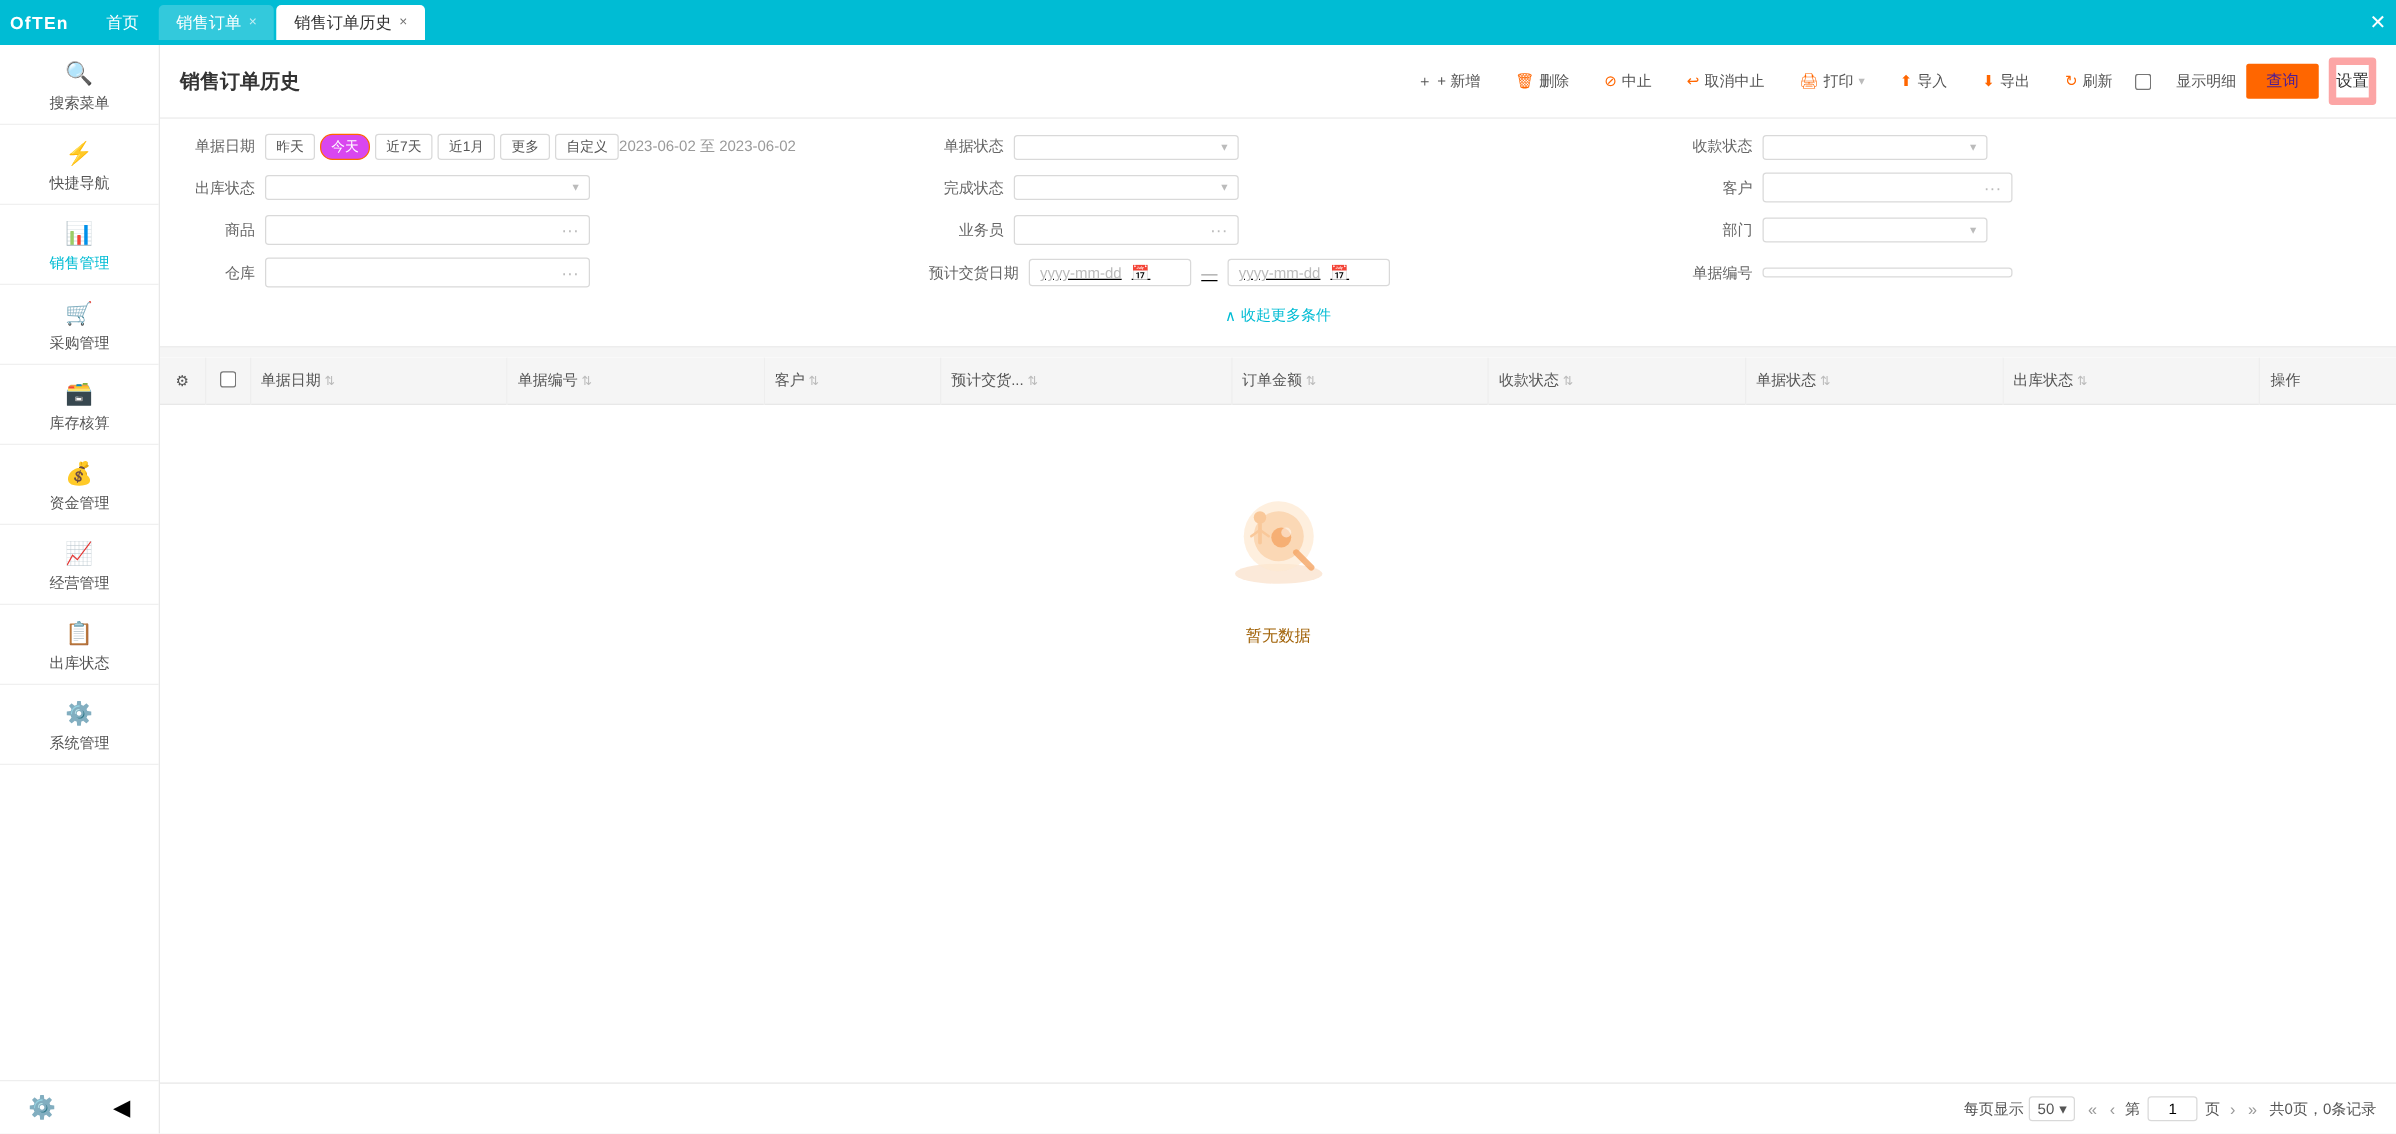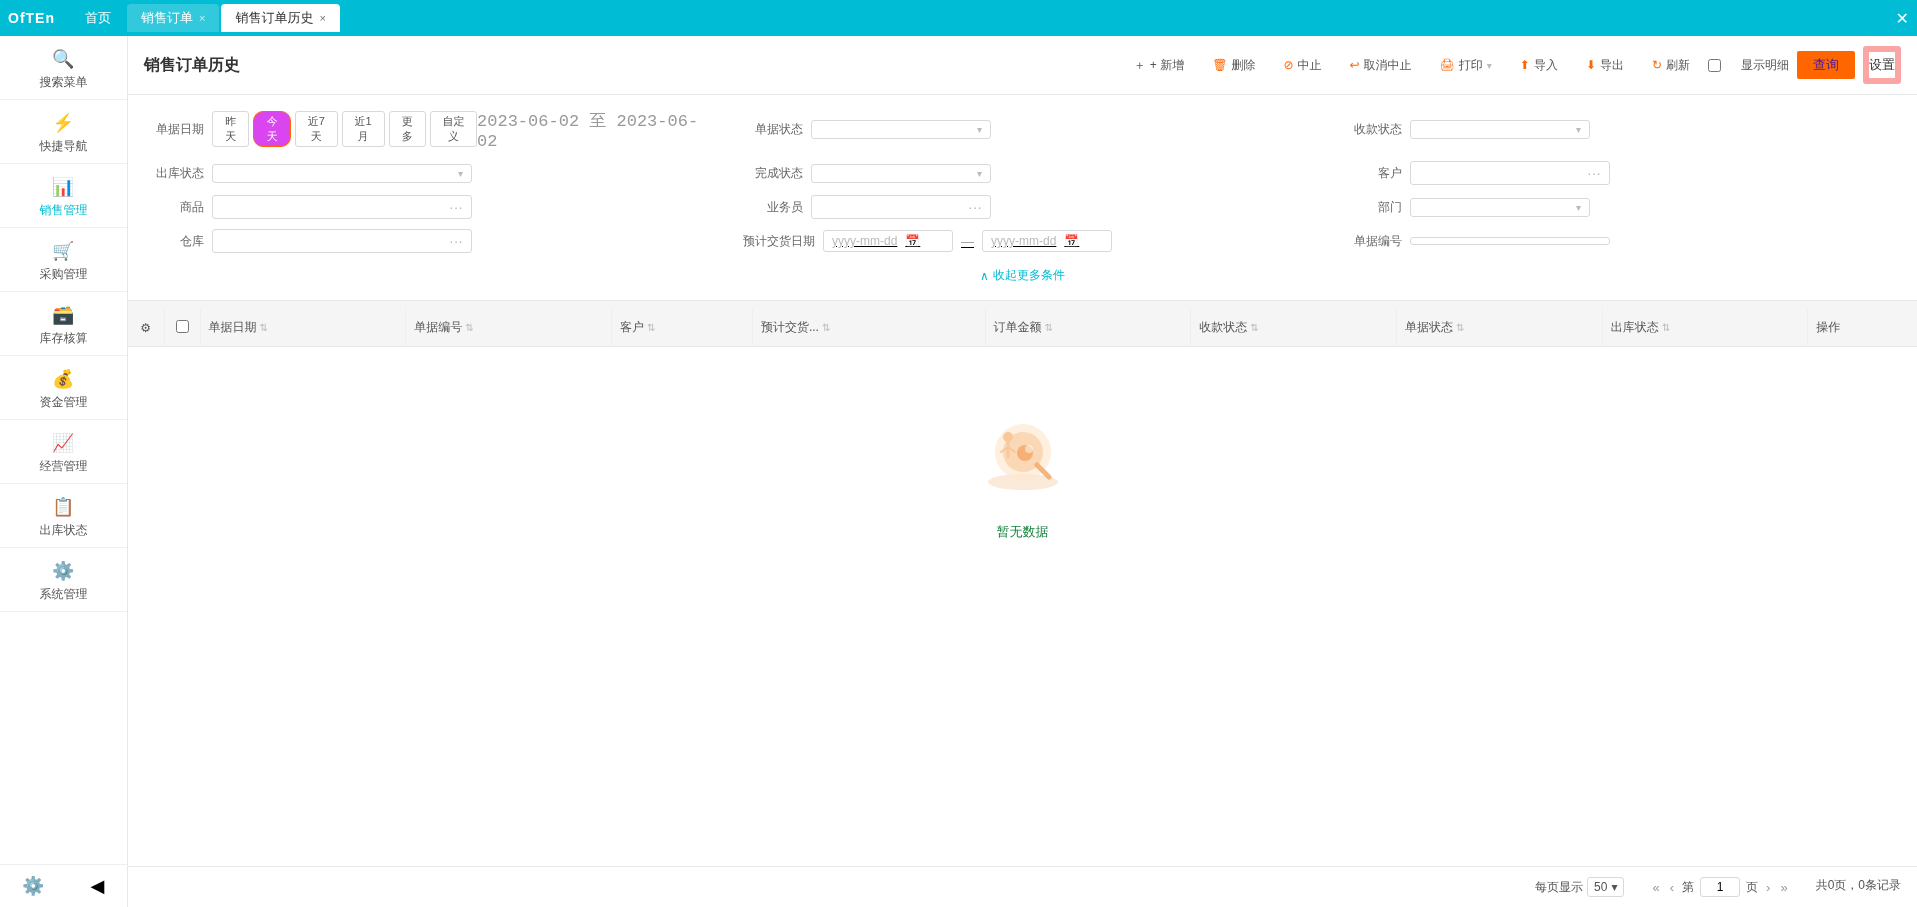--- a/index.html
+++ b/index.html
@@ -220,24 +220,23 @@
       font-size: 11px;
       color: #555;
     }
     .date-btn.active {
       background: #d946ef;
       color: #fff;
       border-color: #ff6600;
       border-radius: 10px;
     }
     .date-range-text {
-      font-size: 17px;
+      font-size: 12px;
       color: #999;
       margin-top: 2px;
-      font-family: Liberation Mono, monospace;
     }
     .filter-date-group {
       display: flex;
       flex-direction: row;
     }
     .select-control {
       display: flex;
       align-items: center;
       border: 1px solid #d9d9d9;
       border-radius: 3px;
@@ -328,38 +327,38 @@
     }
     .th-checkbox { width: 36px; text-align: center; }
 
     
     .empty-state {
       display: flex;
       flex-direction: column;
       align-items: center;
       justify-content: center;
       padding: 60px 0 40px;
-      color: #15803d;
+      color: #a16207;
       font-size: 13px;
     }
     .empty-svg {
       width: 100px;
       height: 100px;
       margin-bottom: 16px;
     }
 
     
     .pagination-bar {
       background: #fff;
       border-top: 1px solid #e8e8e8;
       padding: 10px 16px;
       display: flex;
-      align-items: flex-start;
+      align-items: center;
       justify-content: flex-end;
-      gap: 26px;
+      gap: 8px;
       flex-shrink: 0;
       font-size: 12px;
       color: #555;
     }
     .page-size-select {
       display: flex;
       align-items: center;
       gap: 4px;
     }
     .select-box {

